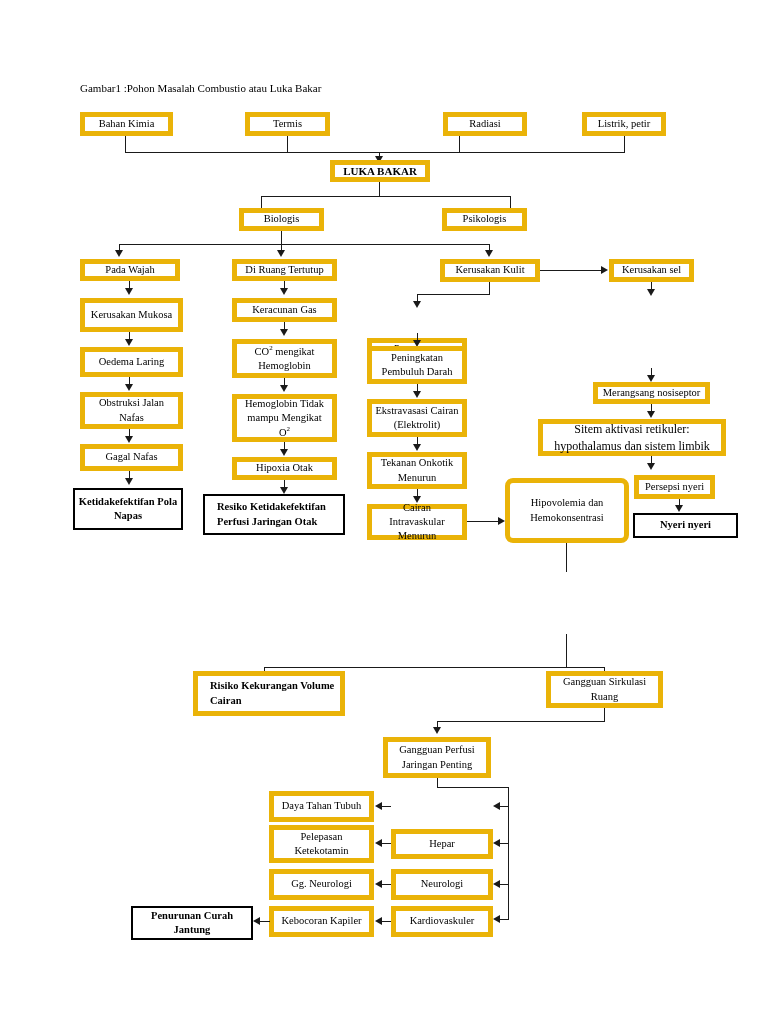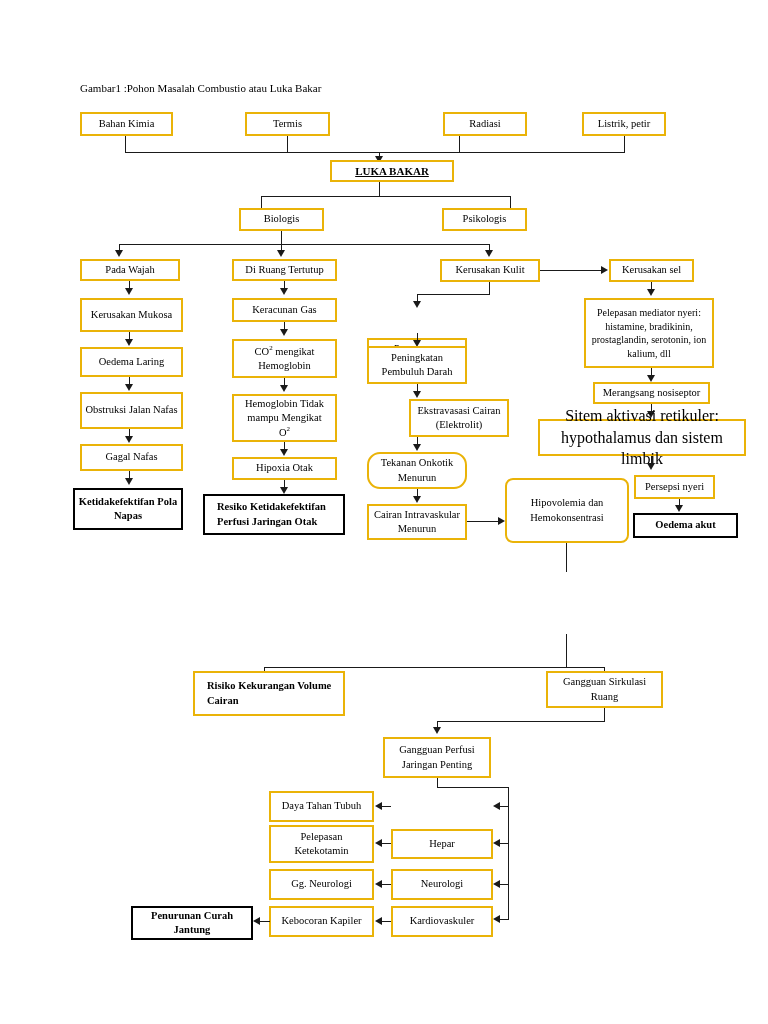--- a/index.html
+++ b/index.html
@@ -13,21 +13,21 @@
     overflow: hidden;
   }
   #canvas {
     position: relative;
     width: 768px; height: 1024px;
   }
   
   .box {
     position: absolute;
     box-sizing: border-box;
-    border: 2px solid #eab308;
+    border: 5px solid #eab308;
     background: #fff;
     display: flex;
     align-items: center;
     justify-content: center;
     text-align: center;
     font-size: 10.5px;
     line-height: 1.35;
     padding: 2px 3px;
     font-family: "Liberation Serif", serif;
   }
@@ -104,21 +104,21 @@
   <div class="ln lnv" style="left:125px; top:136px; height:16px;"></div>
   <div class="ln lnv" style="left:287px; top:136px; height:16px;"></div>
   <div class="ln lnv" style="left:459px; top:136px; height:16px;"></div>
   <div class="ln lnv" style="left:624px; top:136px; height:16px;"></div>
 
   <div class="ln lnh" style="left:125px; top:152px; width:500px;"></div>
 
   <div class="ln lnv" style="left:379px; top:152px; height:8px;"></div>
   <div class="arw arw-d" style="left:375px; top:156px;"></div>
 
-  <div class="box bold" style="left:330px; top:160px; width:124px; height:22px; font-size:11px;text-decoration:underline;">
+  <div class="box bold" style="left:330px; top:160px; width:100px; height:22px; font-size:11px;">
     <span>LUKA BAKAR</span>
   </div>
 
   <div class="ln lnv" style="left:379px; top:182px; height:14px;"></div>
   <div class="ln lnh" style="left:261px; top:196px; width:250px;"></div>
   <div class="ln lnv" style="left:261px; top:196px; height:12px;"></div>
   <div class="ln lnv" style="left:510px; top:196px; height:12px;"></div>
 
   <div class="box" style="left:239px; top:208px; width:85px; height:23px;">
     <span>Biologis</span>
@@ -221,27 +221,27 @@
   </div>
   <div class="ln lnv" style="left:417px; top:333px; height:9px;"></div>
   <div class="arw arw-d" style="left:413px; top:340px;"></div>
 
   <div class="box" style="left:367px; top:346px; width:100px; height:38px;">
     <span>Peningkatan Pembuluh Darah</span>
   </div>
   <div class="ln lnv" style="left:417px; top:384px; height:9px;"></div>
   <div class="arw arw-d" style="left:413px; top:391px;"></div>
 
-  <div class="box" style="left:367px; top:399px; width:100px; height:38px;margin-left:42px;">
+  <div class="box" style="left:367px; top:399px; width:100px; height:38px;">
     <span>Ekstravasasi Cairan (Elektrolit)</span>
   </div>
   <div class="ln lnv" style="left:417px; top:437px; height:9px;"></div>
   <div class="arw arw-d" style="left:413px; top:444px;"></div>
 
-  <div class="box" style="left:367px; top:452px; width:100px; height:37px;border-radius:13px;">
+  <div class="box" style="left:367px; top:452px; width:100px; height:37px;">
     <span>Tekanan Onkotik Menurun</span>
   </div>
   <div class="ln lnv" style="left:417px; top:489px; height:9px;"></div>
   <div class="arw arw-d" style="left:413px; top:496px;"></div>
 
   <div class="box" style="left:367px; top:504px; width:100px; height:36px;">
     <span>Cairan Intravaskular Menurun</span>
   </div>
 
   <div class="ln lnh" style="left:467px; top:521px; width:35px;"></div>
@@ -250,46 +250,43 @@
   <div class="box" style="left:505px; top:478px; width:124px; height:65px;border-radius:8px;">
     <span>Hipovolemia dan Hemokonsentrasi</span>
   </div>
 
   <div class="box" style="left:609px; top:259px; width:85px; height:23px;">
     <span>Kerusakan sel</span>
   </div>
   <div class="ln lnv" style="left:651px; top:282px; height:9px;"></div>
   <div class="arw arw-d" style="left:647px; top:289px;"></div>
 
-  <div class="box" style="left:584px; top:298px; width:130px; height:70px; font-size:10px;">
-    <span>Pelepasan mediator nyeri: histamine, bradikinin, prostaglandin, serotonin, ion kalium, dll</span>
-  </div>
   <div class="ln lnv" style="left:651px; top:368px; height:9px;"></div>
   <div class="arw arw-d" style="left:647px; top:375px;"></div>
 
   <div class="box" style="left:593px; top:382px; width:117px; height:22px;">
     <span>Merangsang nosiseptor</span>
   </div>
   <div class="ln lnv" style="left:651px; top:404px; height:9px;"></div>
   <div class="arw arw-d" style="left:647px; top:411px;"></div>
 
-  <div class="box" style="left:538px; top:419px; width:208px; height:37px; font-size:16px;">
+  <div class="box" style="left:538px; top:419px; width:188px; height:37px; font-size:12px;">
     <span>Sitem aktivasi retikuler: hypothalamus dan sistem limbik</span>
   </div>
   <div class="ln lnv" style="left:651px; top:456px; height:9px;"></div>
   <div class="arw arw-d" style="left:647px; top:463px;"></div>
 
   <div class="box" style="left:634px; top:475px; width:81px; height:24px;">
     <span>Persepsi nyeri</span>
   </div>
   <div class="ln lnv" style="left:679px; top:499px; height:8px;"></div>
   <div class="arw arw-d" style="left:675px; top:505px;"></div>
 
   <div class="box bold thick" style="left:633px; top:513px; width:105px; height:25px;">
-    <span>Oedema akut</span>
+    <span>Nyeri nyeri</span>
   </div>
 
   <div class="ln lnv" style="left:566px; top:543px; height:29px;"></div>
   <div class="ln lnv" style="left:566px; top:634px; height:33px;"></div>
 
   <div class="ln lnh" style="left:264px; top:667px; width:340px;"></div>
   <div class="ln lnv" style="left:264px; top:667px; height:8px;"></div>
   <div class="arw arw-d" style="left:260px; top:672px;"></div>
   <div class="ln lnv" style="left:604px; top:667px; height:8px;"></div>
   <div class="arw arw-d" style="left:600px; top:672px;"></div>

